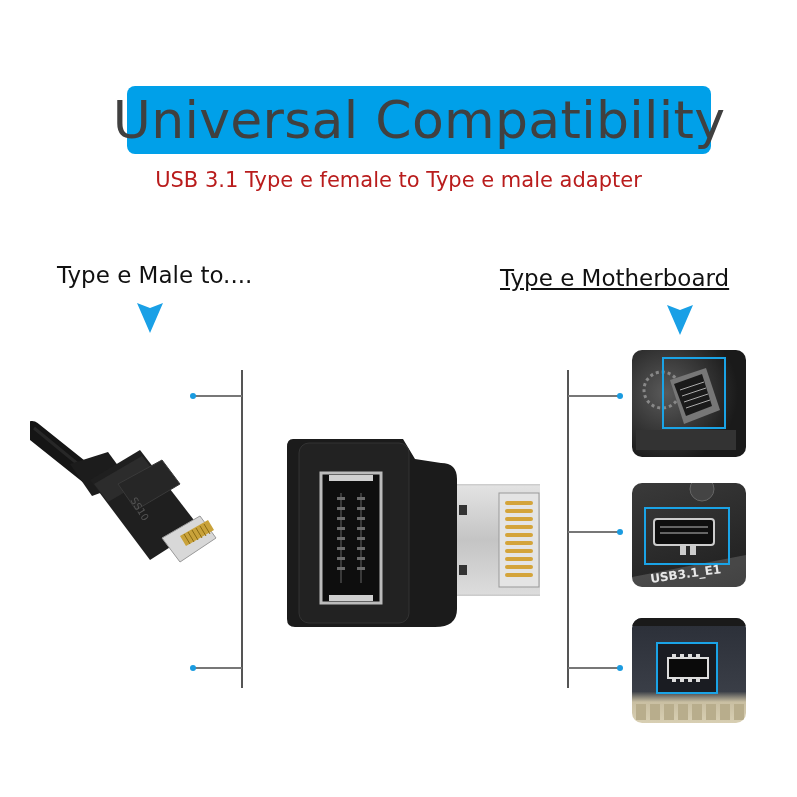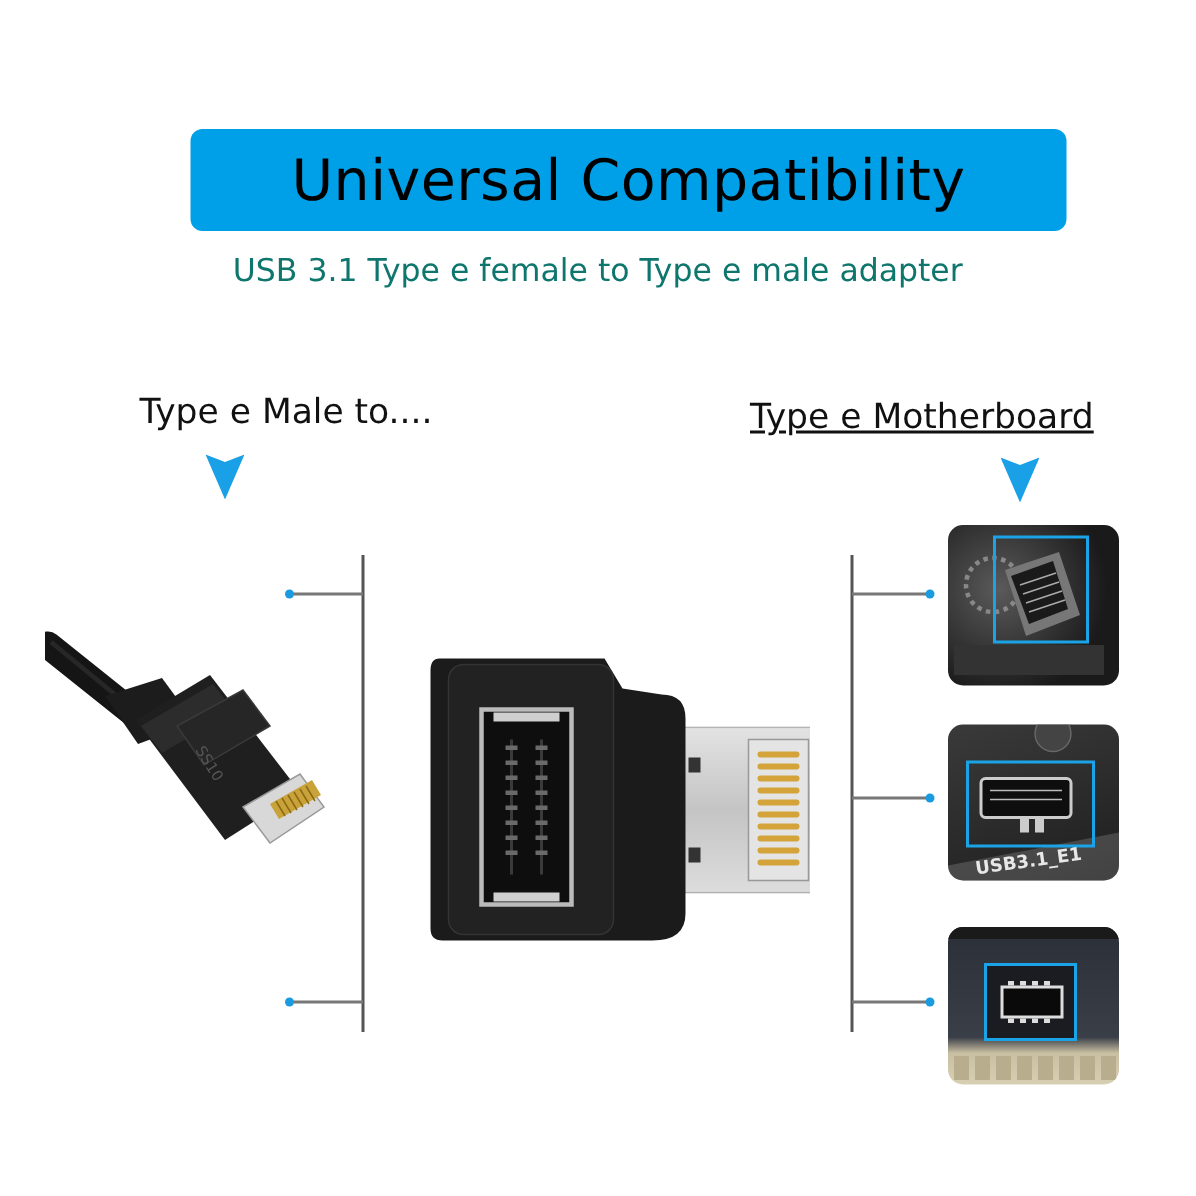--- a/index.html
+++ b/index.html
@@ -5,31 +5,31 @@
   * { margin: 0; padding: 0; box-sizing: border-box; }
   html, body { width: 797px; height: 797px; background: #ffffff; overflow: hidden; }
   body { position: relative; font-family: "DejaVu Sans", "Liberation Sans", sans-serif; color: #111; }
 
   .header-box {
     position: absolute; left: 127px; top: 86px; width: 584px; height: 68px;
     background: #00a0e9; border-radius: 8px;
     display: flex; align-items: center; justify-content: center;
   }
   .header-title {
-    color: #000000; font-size: 38px; font-weight: normal; letter-spacing: 0.3px;
+    color: #404040; font-size: 52px; font-weight: normal; letter-spacing: 0.3px;
     white-space: nowrap; line-height: 1;
   }
   .subtitle {
     position: absolute; left: 0; width: 797px; top: 168px; text-align: center;
-    font-size: 21px; color: #0f766e; white-space: nowrap;
+    font-size: 21px; color: #b91c1c; white-space: nowrap;
   }
   .col-label {
     position: absolute; font-size: 23px; color: #111; white-space: nowrap;
   }
-  .col-label.left { left: 57px; top: 262px; margin-left: 36px; }
+  .col-label.left { left: 57px; top: 262px; }
   .col-label.right { left: 500px; top: 265px; text-decoration: underline; }
 
   .down-arrow {
     position: absolute; width: 26px; height: 30px;
   }
   .down-arrow.left { left: 137px; top: 303px; }
   .down-arrow.right { left: 667px; top: 305px; }
 
   .vline { position: absolute; width: 2px; background: #555; }
   .vline.left { left: 241px; top: 370px; height: 318px; }

